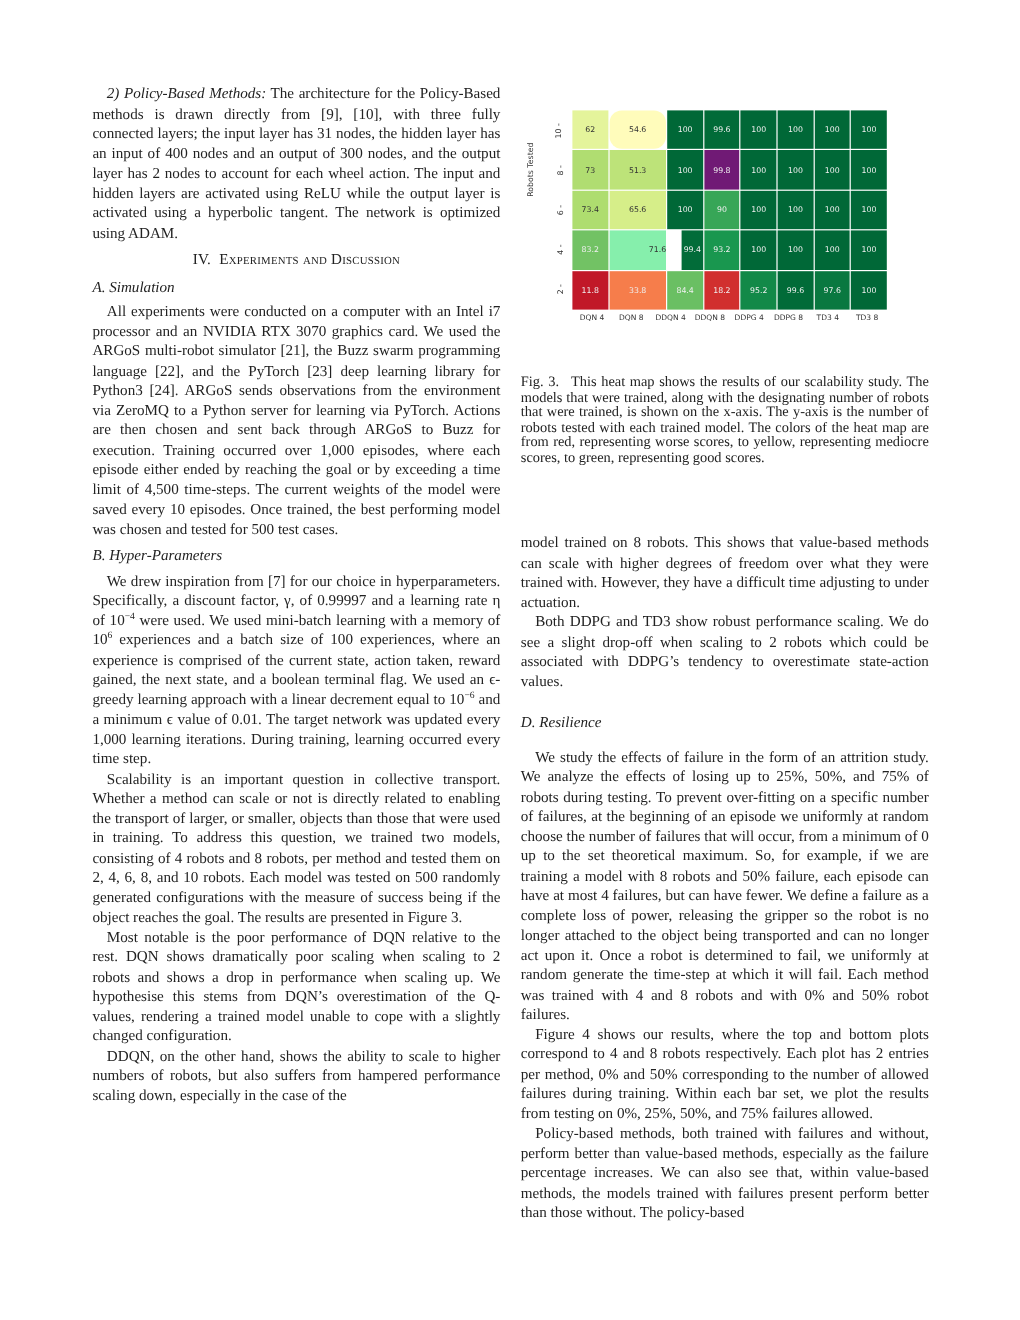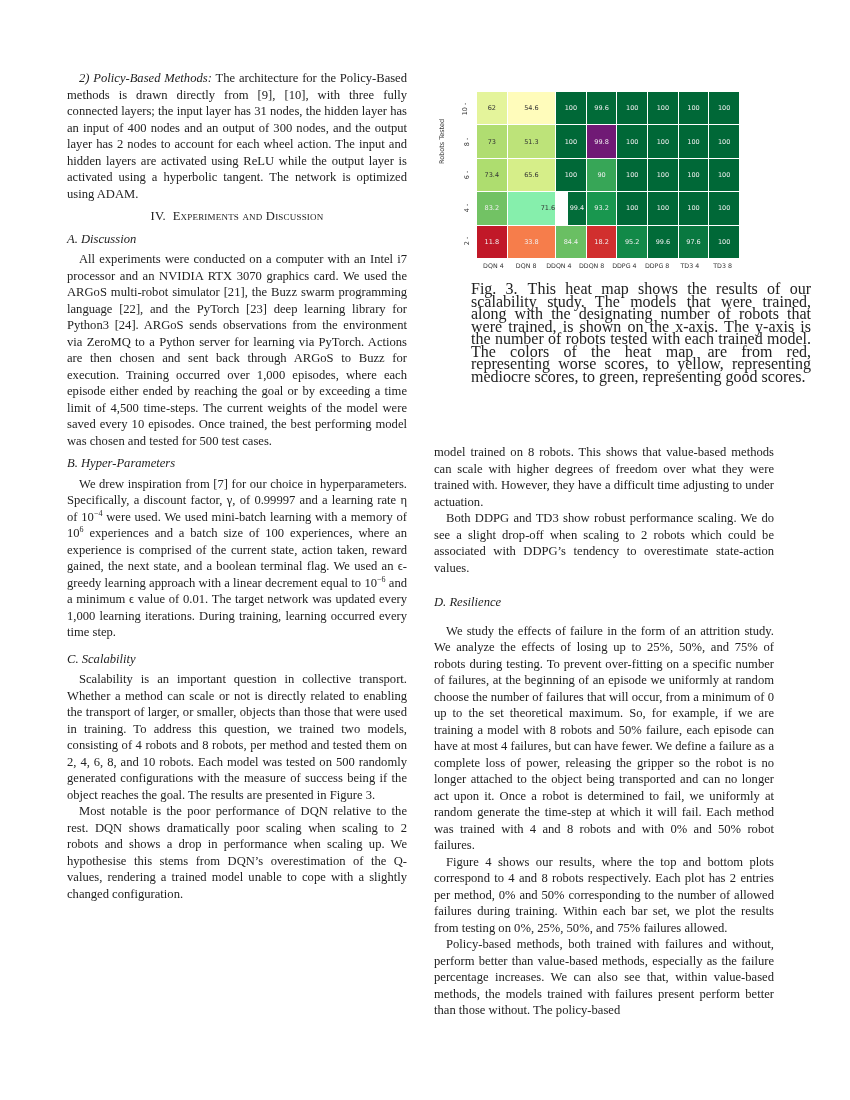--- a/index.html
+++ b/index.html
@@ -1,52 +1,52 @@
 <!DOCTYPE html>
 <html><head>
 <meta charset="utf-8">
 <style>
   html,body{margin:0;padding:0;background:#fff;}
   body{width:850px;height:1100px;position:relative;font-family:"Liberation Serif","DejaVu Serif",serif;color:#222;overflow:hidden;}
   .col{position:absolute;top:70px;width:340px;font-size:12.6px;line-height:16.5px;text-align:justify;}
-  .col.left{left:67px;}
+  .col.left{left:77px;}
   .col.right{left:434px;margin-top:11px;}
   p{margin:0;text-indent:12px;}
   p.noindent{text-indent:0;}
   .sec{text-align:center;font-size:12.6px;margin:6px 0 4px 0;letter-spacing:0.2px;}
   .sec .sc{font-variant:small-caps;}
   .sub{font-style:italic;margin:6px 0 4px 0;}
   .ital{font-style:italic;}
   sup{font-size:8px;line-height:0;}
   
   .figure{position:absolute;left:440px;top:92px;width:320px;height:190px;}
   .ylabel{position:absolute;left:-6px;top:60px;width:16px;font-family:"DejaVu Sans",sans-serif;font-size:6.5px;color:#333;transform:rotate(-90deg);transform-origin:center;white-space:nowrap;}
   .yticks{position:absolute;left:16px;top:0;width:20px;height:166px;}
   .ytick{position:absolute;left:0;width:20px;height:33px;display:flex;align-items:center;justify-content:flex-end;font-family:"DejaVu Sans",sans-serif;font-size:6.5px;color:#333;}
   .ytick span{transform:rotate(-90deg);display:inline-block;margin-right:4px;}
   .grid{position:absolute;left:37px;top:0;width:262px;height:166px;display:grid;grid-template-columns:repeat(8,1fr);grid-template-rows:repeat(5,1fr);gap:1px;background:#fff;}
   .cell{display:flex;align-items:center;justify-content:center;font-family:"DejaVu Sans",sans-serif;font-size:6.5px;}
   .xticks{position:absolute;left:37px;top:168px;width:262px;display:grid;grid-template-columns:repeat(8,1fr);}
   .xtick{text-align:center;font-family:"DejaVu Sans",sans-serif;font-size:6.3px;color:#333;padding-top:2px;}
-  .caption{position:absolute;left:434px;top:283px;width:340px;font-size:16px;line-height:12.5px;text-align:justify;margin-left:37px;}
+  .caption{position:absolute;left:434px;top:312px;width:340px;font-size:12px;line-height:12.5px;text-align:justify;}
   .caption .figlabel{margin-right:10px;}
 </style>
 </head>
 <body>
 
 <div class="col left">
   <p><span class="ital">2) Policy-Based Methods:</span> <span>The architecture for the Policy-Based methods is drawn directly from [9], [10], with three fully connected layers; the input layer has 31 nodes, the hidden layer has an input of 400 nodes and an output of 300 nodes, and the output layer has 2 nodes to account for each wheel action. The input and hidden layers are activated using ReLU while the output layer is activated using a hyperbolic tangent. The network is optimized using ADAM.</span></p>
   <div class="sec"><span>IV.</span>&nbsp; <span class="sc">Experiments and Discussion</span></div>
-  <div class="sub">A. Discussion</div>
+  <div class="sub">A. Simulation</div>
   <p>All experiments were conducted on a computer with an Intel i7 processor and an NVIDIA RTX 3070 graphics card. We used the ARGoS multi-robot simulator [21], the Buzz swarm programming language [22], and the PyTorch [23] deep learning library for Python3 [24]. ARGoS sends observations from the environment via ZeroMQ to a Python server for learning via PyTorch. Actions are then chosen and sent back through ARGoS to Buzz for execution. Training occurred over 1,000 episodes, where each episode either ended by reaching the goal or by exceeding a time limit of 4,500 time-steps. The current weights of the model were saved every 10 episodes. Once trained, the best performing model was chosen and tested for 500 test cases.</p>
   <div class="sub" style="">B. Hyper-Parameters</div>
   <p><span>We drew inspiration from [7] for our choice in hyperparameters. Specifically, a discount factor, γ, of 0.99997 and a learning rate η of 10</span><sup>−4</sup><span> were used. We used mini-batch learning with a memory of 10</span><sup>6</sup><span> experiences and a batch size of 100 experiences, where an experience is comprised of the current state, action taken, reward gained, the next state, and a boolean terminal flag. We used an ϵ-greedy learning approach with a linear decrement equal to 10</span><sup>−6</sup><span> and a minimum ϵ value of 0.01. The target network was updated every 1,000 learning iterations. During training, learning occurred every time step.</span></p>
-  <div class="sub" style="margin-top:10px">C. Scalability</div>
   <p>Scalability is an important question in collective transport. Whether a method can scale or not is directly related to enabling the transport of larger, or smaller, objects than those that were used in training. To address this question, we trained two models, consisting of 4 robots and 8 robots, per method and tested them on 2, 4, 6, 8, and 10 robots. Each model was tested on 500 randomly generated configurations with the measure of success being if the object reaches the goal. The results are presented in Figure 3.</p>
   <p>Most notable is the poor performance of DQN relative to the rest. DQN shows dramatically poor scaling when scaling to 2 robots and shows a drop in performance when scaling up. We hypothesise this stems from DQN’s overestimation of the Q-values, rendering a trained model unable to cope with a slightly changed configuration.</p>
+  <p>DDQN, on the other hand, shows the ability to scale to higher numbers of robots, but also suffers from hampered performance scaling down, especially in the case of the</p>
 </div>
 
 <div class="figure">
   <div class="ylabel">Robots Tested</div>
   <div class="yticks" id="yticks">
       <div class="ytick" style="top: 0px;">
         <span>10 -</span>
       </div>
       <div class="ytick" style="top: 33.2px;">
         <span>8 -</span>
@@ -56,21 +56,21 @@
       </div>
       <div class="ytick" style="top: 99.6px;">
         <span>4 -</span>
       </div>
       <div class="ytick" style="top: 132.8px;">
         <span>2 -</span>
       </div>
     </div>
   <div class="grid" id="grid">
       <div class="cell" style="background: rgb(228, 244, 155); color: rgb(51, 51, 51);">62</div>
-      <div class="cell" style="background: rgb(255, 252, 187); color: rgb(51, 51, 51);">54.6</div>
+      <div class="cell" style="background: rgb(255, 252, 187); color: rgb(51, 51, 51); border-radius: 10px;">54.6</div>
       <div class="cell" style="background: rgb(0, 104, 55); color: rgb(240, 240, 240);">100</div>
       <div class="cell" style="background: rgb(1, 107, 56); color: rgb(240, 240, 240);">99.6</div>
       <div class="cell" style="background: rgb(0, 104, 55); color: rgb(240, 240, 240);">100</div>
       <div class="cell" style="background: rgb(0, 104, 55); color: rgb(240, 240, 240);">100</div>
       <div class="cell" style="background: rgb(0, 104, 55); color: rgb(240, 240, 240);">100</div>
       <div class="cell" style="background: rgb(0, 104, 55); color: rgb(240, 240, 240);">100</div>
       <div class="cell" style="background: rgb(176, 221, 113); color: rgb(51, 51, 51); text-align: right;">73</div>
       <div class="cell" style="background: rgb(189, 227, 121); color: rgb(51, 51, 51);">51.3</div>
       <div class="cell" style="background: rgb(0, 104, 55); color: rgb(240, 240, 240);">100</div>
       <div class="cell" style="background: #701a75; color: rgb(240, 240, 240);">99.8</div>

